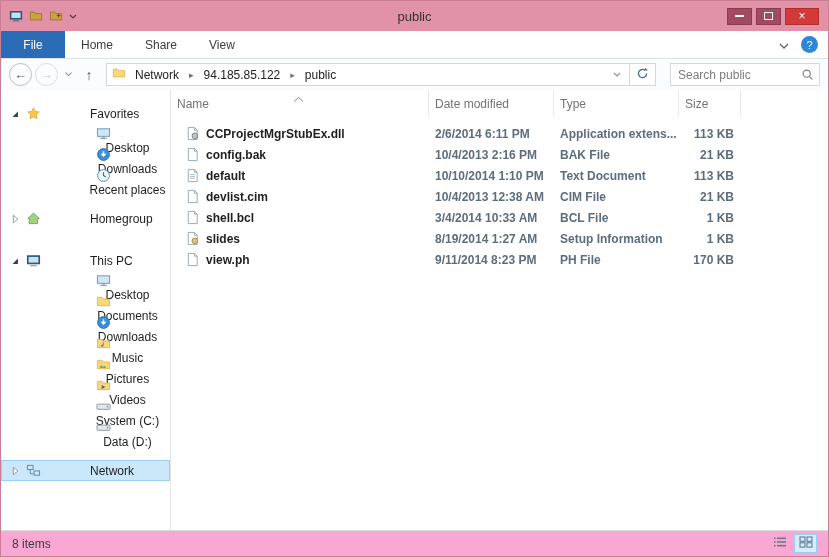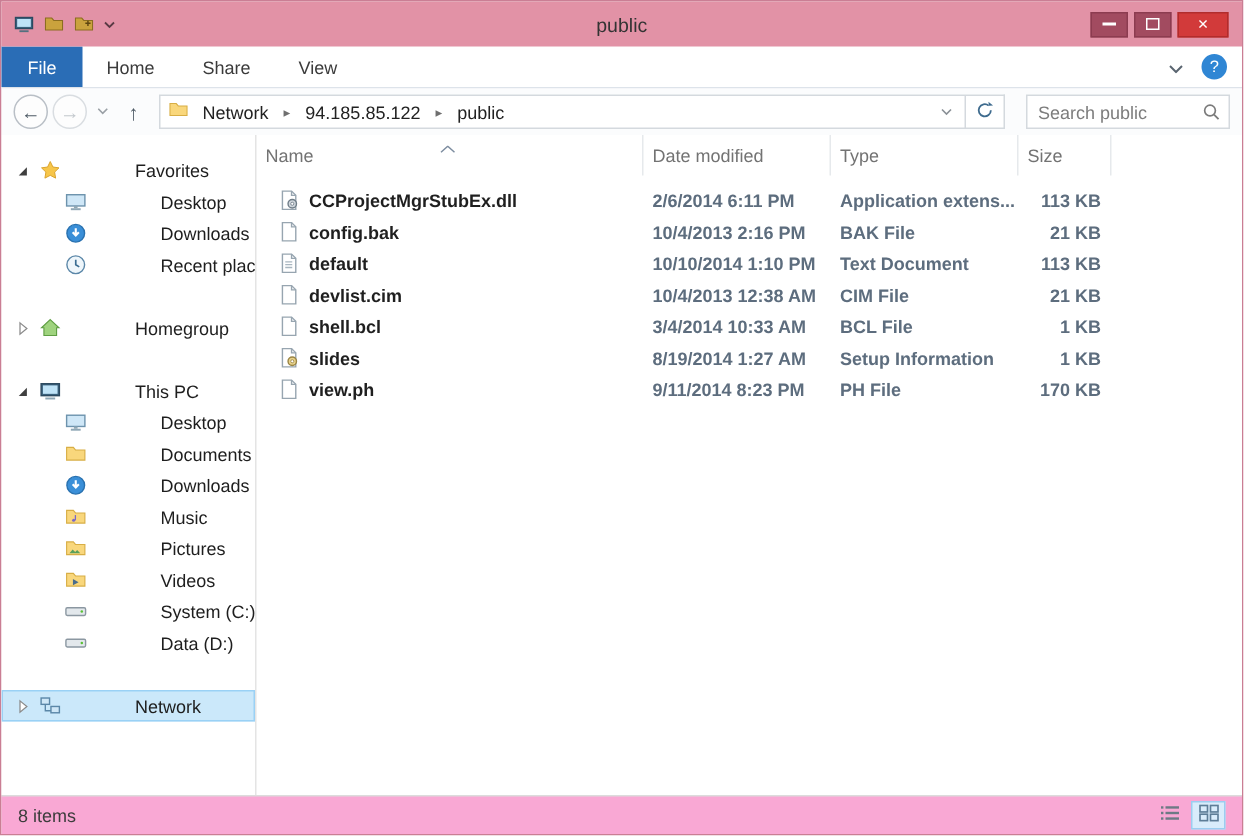--- a/index.html
+++ b/index.html
@@ -16,48 +16,48 @@
   .win-controls { margin-left: auto; display: flex; align-items: center; gap: 4px; padding-right: 9px; z-index: 2; }
   .wc { display: flex; align-items: center; justify-content: center; cursor: default; }
   .btn-min, .btn-max { width: 25px; height: 17px; background: #a24b60; border: 1px solid #8c3c50; }
   .btn-close { width: 34px; height: 17px; background: #d23a3a; border: 1px solid #b12c2c; color: #fff; font-size: 12px; line-height: 1; }
   .glyph-min { width: 9px; height: 2px; background: #fff; }
   .glyph-max { width: 9px; height: 8px; border: 1px solid #fff; }
 
   
   .ribbon { height: 28px; background: #fff; display: flex; align-items: stretch; border-bottom: 1px solid #dde3ea; flex: 0 0 auto; }
   .tab { padding: 0 16px; display: flex; align-items: center; color: #3b3b3b; }
-  .tab-file { width: 54px; justify-content: center; padding: 0; background: #2a6db6; color: #fff; }
+  .tab-file { width: 64px; justify-content: center; padding: 0; background: #2a6db6; color: #fff; }
   .ribbon-right { margin-left: auto; display: flex; align-items: center; gap: 12px; padding-right: 10px; }
   .help-btn { width: 17px; height: 17px; border-radius: 50%; background: #2f86d4; color: #fff; font-size: 11px; display: flex; align-items: center; justify-content: center; }
 
   
   .addrbar { height: 31px; background: #fbfcfd; display: flex; align-items: center; padding: 0 8px; gap: 3px; flex: 0 0 auto; }
   .nav-btn { width: 23px; height: 23px; border-radius: 50%; border: 1px solid #b9bfc6; background: #fdfdfd; color: #4f5b66; display: flex; align-items: center; justify-content: center; font-size: 13px; flex: 0 0 auto; }
   .nav-btn.disabled { color: #c4c9ce; border-color: #d9dde1; }
   .tiny-btn { width: 14px; height: 23px; display: flex; align-items: center; justify-content: center; flex: 0 0 auto; }
   .up-btn { width: 22px; height: 23px; display: flex; align-items: center; justify-content: center; color: #4f5b66; font-size: 14px; flex: 0 0 auto; }
   .addr-group { flex: 1; display: flex; height: 23px; margin-left: 3px; }
   .breadcrumb { flex: 1; background: #fff; border: 1px solid #d4d9de; display: flex; align-items: center; padding: 0 5px; gap: 2px; }
   .crumb { padding: 0 7px; color: #222; white-space: nowrap; }
   .crumb-sep { font-size: 9px; color: #6f6f6f; padding: 0 1px; }
   .bc-end { margin-left: auto; display: flex; align-items: center; gap: 6px; padding-right: 3px; }
   .refresh-btn { width: 26px; border: 1px solid #d4d9de; border-left: none; background: #fff; display: flex; align-items: center; justify-content: center; }
-  .search { width: 136px; height: 23px; margin-left: 11px; border: 1px solid #d4d9de; background: #fff; display: flex; align-items: center; flex: 0 0 auto; }
+  .search { width: 150px; height: 23px; margin-left: 11px; border: 1px solid #d4d9de; background: #fff; display: flex; align-items: center; flex: 0 0 auto; }
   .search input { flex: 1; min-width: 0; border: none; outline: none; padding: 0 7px; font: 12px "Liberation Sans", sans-serif; color: #333; background: transparent; }
   .search input::placeholder { color: #7d7d7d; opacity: 1; }
   .search-ico { width: 24px; display: flex; align-items: center; justify-content: center; }
 
   
   .main { flex: 1; display: flex; min-height: 0; background: #fff; }
   .sidebar { width: 170px; flex: 0 0 auto; border-right: 1px solid #e4e4e4; padding-top: 13px; overflow: hidden; }
   .side-item { height: 21px; display: flex; align-items: center; padding-left: 6px; border: 1px solid transparent; }
   .side-item .exp { width: 14px; height: 14px; margin-right: 3px; display: flex; align-items: center; justify-content: center; flex: 0 0 auto; }
   .side-item .ico { width: 16px; height: 16px; margin-right: 5px; display: flex; align-items: center; justify-content: center; flex: 0 0 auto; }
-  .side-item.lvl1 { padding-left: 40px; }
+  .side-item.lvl1 { padding-left: 40px; flex-direction: column; }
   .side-item.gap { margin-top: 21px; }
   .side-item.selected { background: #cbe8fa; border-color: #9ad1f5; }
   .side-label { white-space: nowrap; margin-left: 44px; }
 
   .filearea { flex: 1; display: flex; flex-direction: column; position: relative; min-width: 0; }
   .col-headers { display: grid; grid-template-columns: 258px 125px 125px 62px; height: 27px; flex: 0 0 auto; position: relative; color: #737373; }
   .col-h { height: 100%; display: flex; align-items: center; padding-left: 6px; border-right: 1px solid #e6e9ec; }
   .col-h:first-child { padding-left: 9px; }
   .sort-ind { position: absolute; top: 1px; left: 122px; }
 

